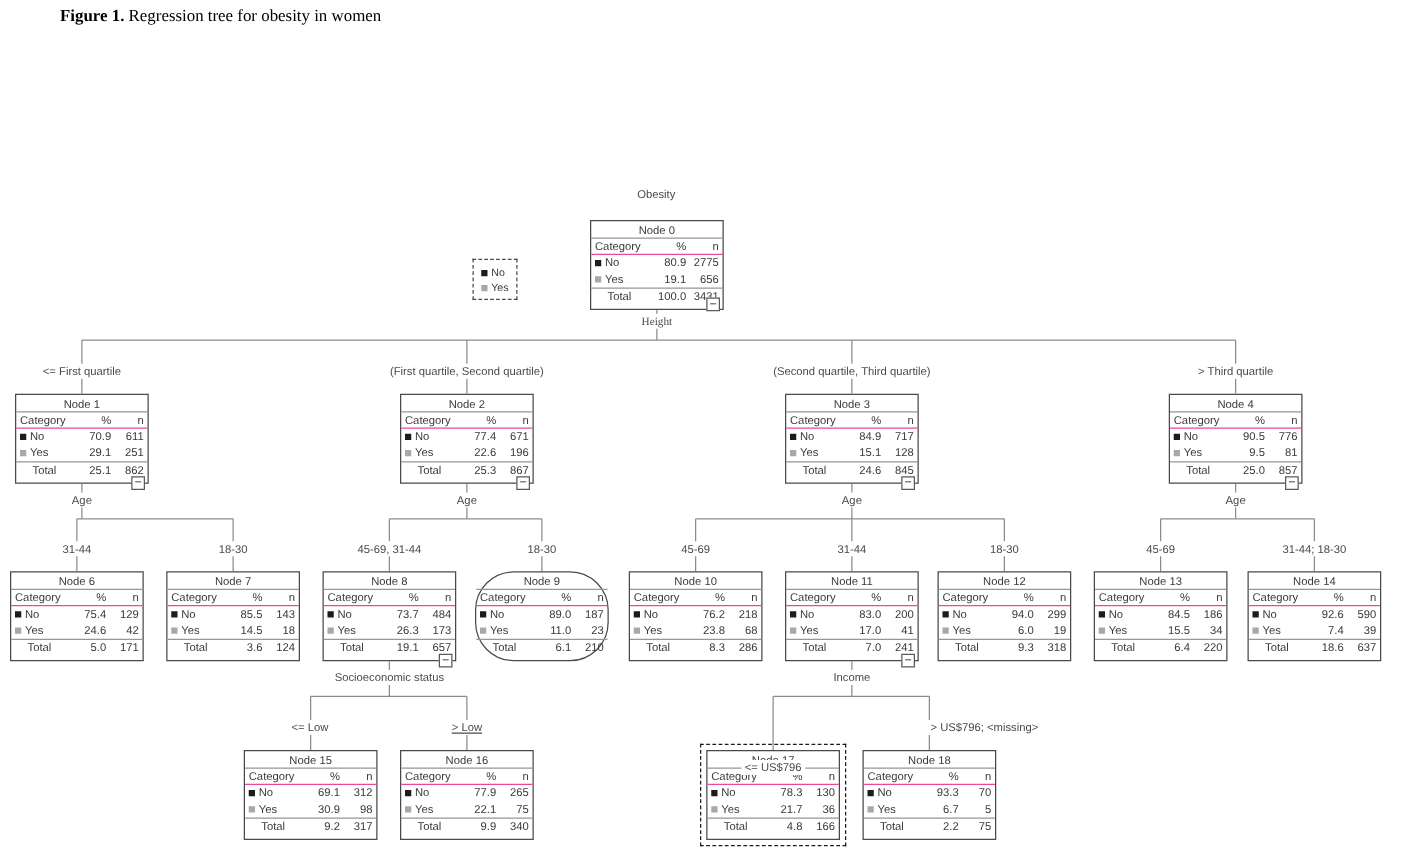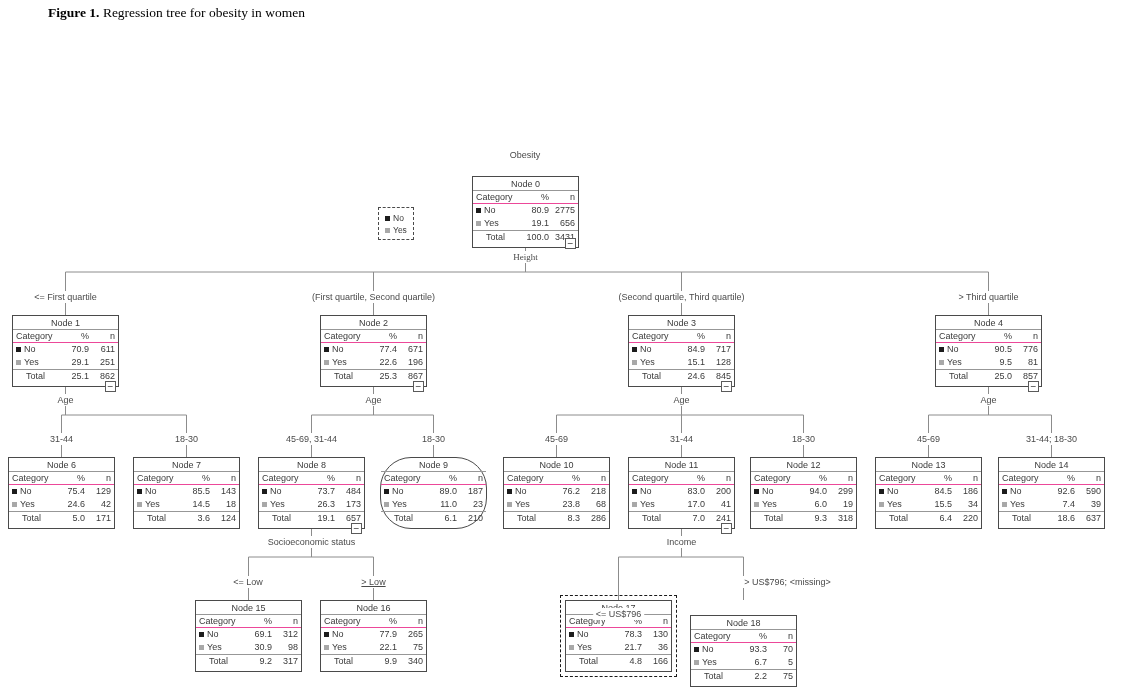--- a/index.html
+++ b/index.html
@@ -491,21 +491,21 @@
         <span class="cat"><span class="swatch" style="background: rgb(168, 168, 168);"></span>Yes</span>
         <span class="pct">21.7</span>
         <span class="nn">36</span>
       </div>
       <div class="nrow ntotal">
         <span class="cat total-label-cell">Total</span>
         <span class="pct">4.8</span>
         <span class="nn">166</span>
       </div>
     </div>
-    <div class="node" style="left: 690px; top: 600px; margin-top: 15px;">
+    <div class="node" style="left: 690px; top: 600px;">
       <div class="node-title">Node 18</div>
       <div class="nrow nhead">
         <span class="cat">Category</span>
         <span class="pct">%</span>
         <span class="nn">n</span>
       </div>
       <div class="nrow">
         <span class="cat"><span class="swatch" style="background: rgb(28, 28, 28);"></span>No</span>
         <span class="pct">93.3</span>
         <span class="nn">70</span>

